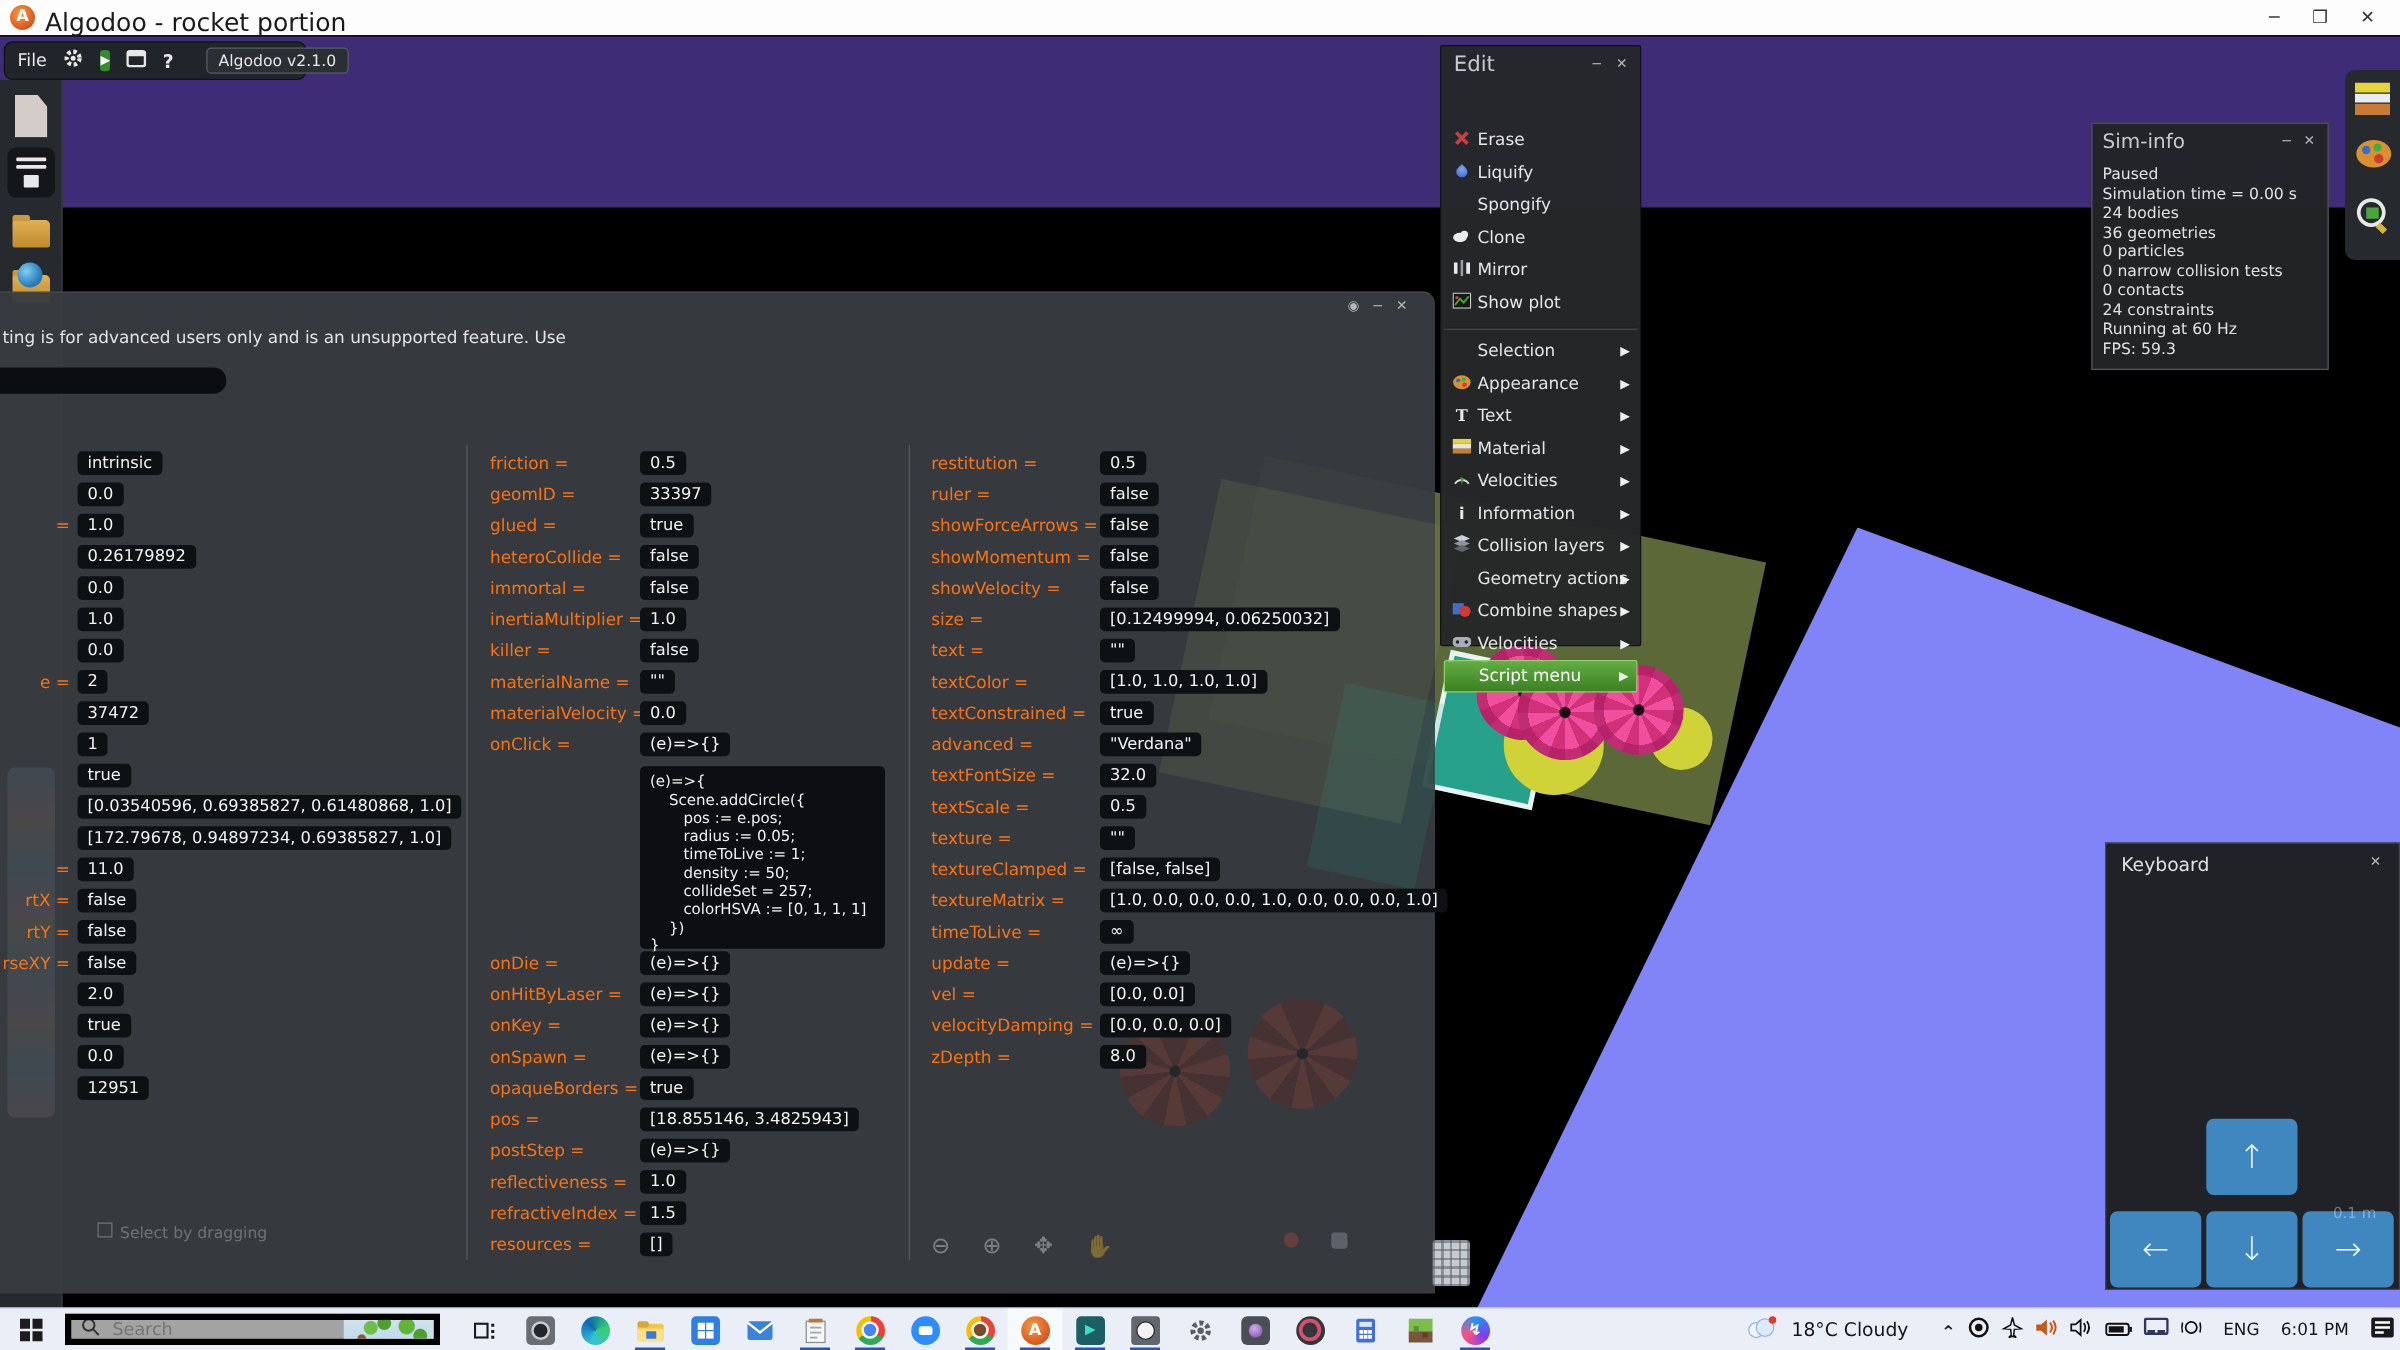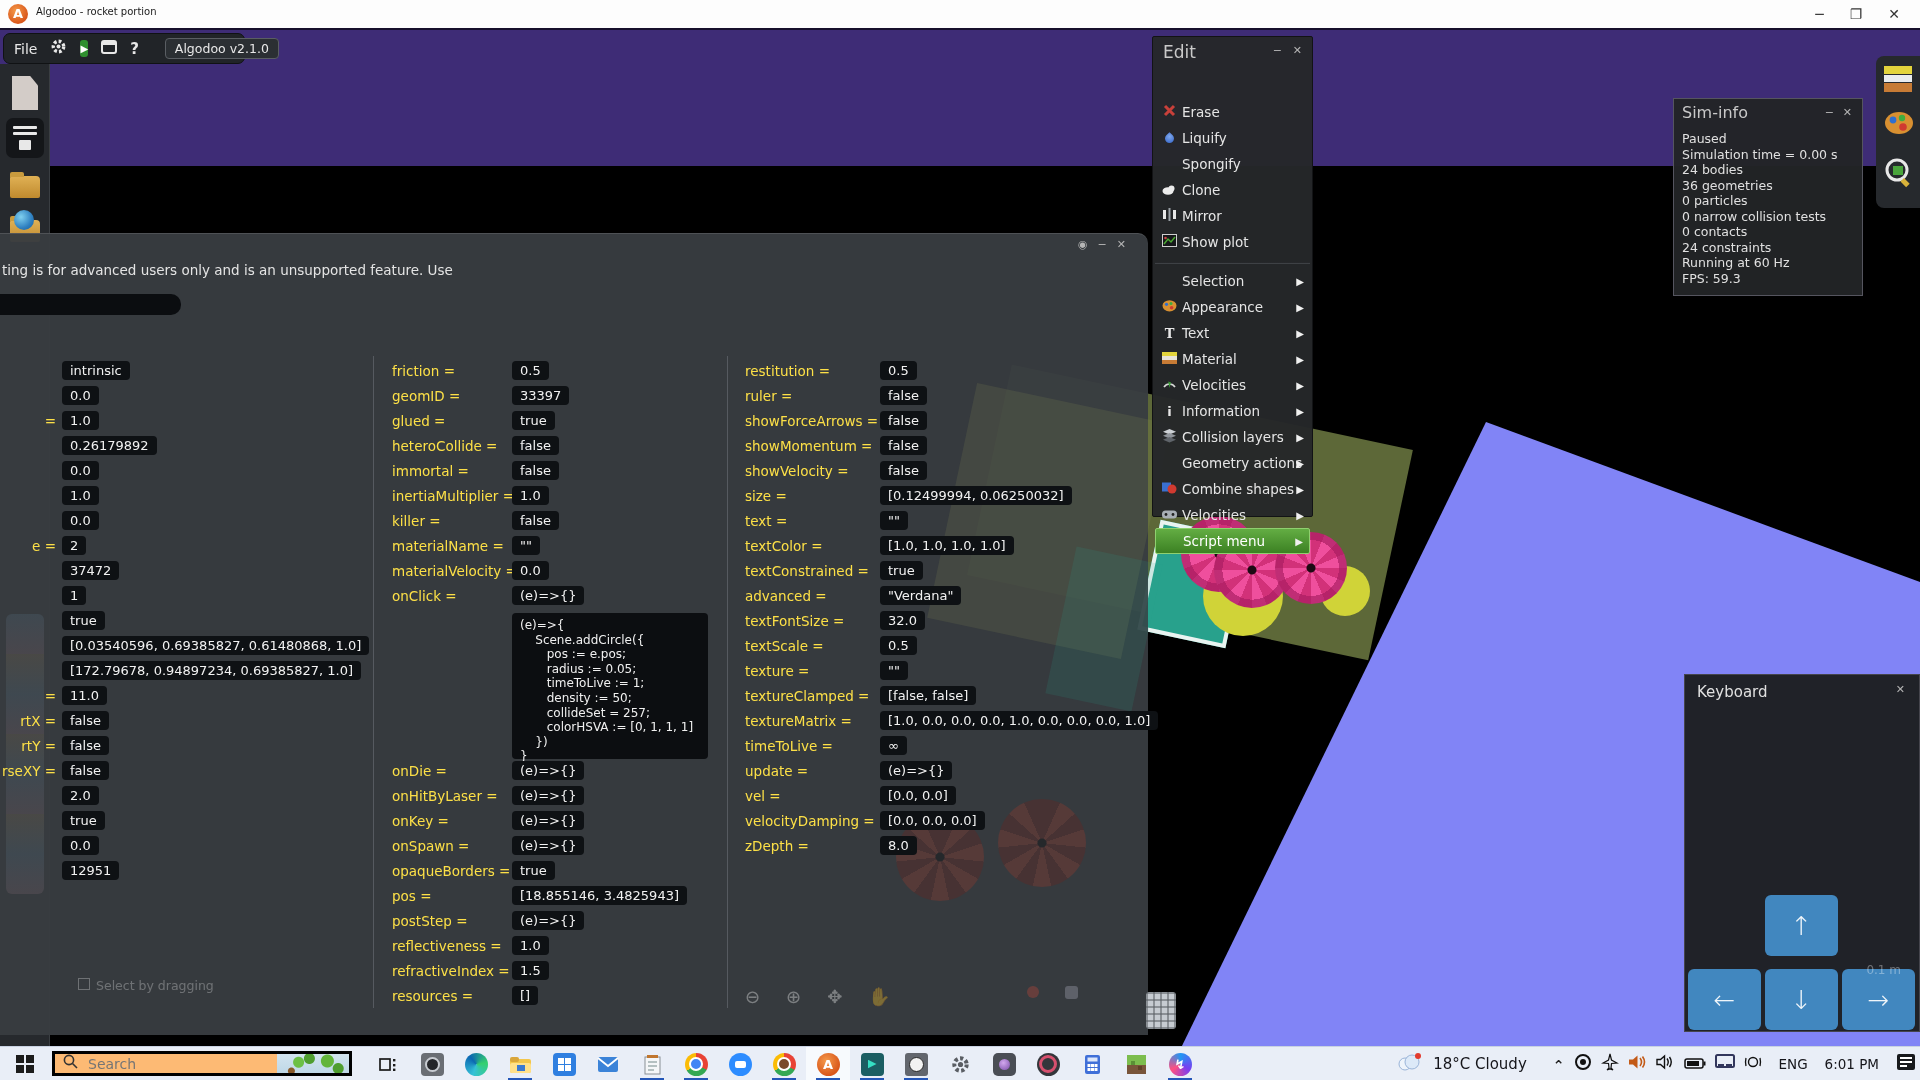--- a/index.html
+++ b/index.html
@@ -6,21 +6,21 @@
   #stage{position:relative;width:1920px;height:1080px;overflow:hidden;
     font-family:"DejaVu Sans","Liberation Sans",sans-serif;background:#000;}
   .abs{position:absolute;}
 
   
   .titlebar{left:0;top:0;width:1920px;height:30px;background:#fdfdfd;color:#111;
     border-bottom:2px solid #17102c;box-sizing:border-box;}
   .tb-logo{left:8px;top:4px;width:20px;height:20px;border-radius:50%;
     background:radial-gradient(circle at 40% 35%,#f59a4a,#d9571b 70%);color:#fff;
     font-size:13px;font-weight:bold;text-align:center;line-height:20px;}
-  .tb-title{left:36px;top:6px;font-size:10px;color:#1a1a1a;}
+  .tb-title{left:36px;top:6px;font-size:20px;color:#1a1a1a;}
   .tb-controls{right:6px;top:0;height:28px;display:flex;gap:26px;align-items:center;
     padding:0 14px;color:#333;font-size:14px;}
 
   
   .purple-band{left:0;top:30px;width:1920px;height:136px;background:#3e2c76;}
   .blue-quad{left:1150px;top:410px;width:770px;height:640px;background:#8184f6;
     clip-path:polygon(336px 12px,770px 172px,770px 640px,30px 640px);}
   .olive-sq{left:985px;top:405px;width:410px;height:215px;background:#5d6838;
     transform:rotate(12deg);}
   .teal-sq{left:1148px;top:528px;width:82px;height:104px;background:#28a18c;
@@ -64,21 +64,21 @@
   .panel{left:0;top:233px;width:1148px;height:802px;background:rgba(56,60,65,.96);
     border-radius:0 10px 0 0;border-top:1px solid rgba(255,255,255,.12);
     box-sizing:border-box;color:#e2e2e2;}
   .panel-btns{position:absolute;left:1078px;top:4px;display:flex;gap:10px;
     color:#b5b5b5;font-size:11px;}
   .warned{position:absolute;left:2px;top:28px;font-size:13.5px;color:#e4e4e4;}
   .blackbox{position:absolute;left:0;top:60px;width:181px;height:21px;
     background:#0b0d10;border-radius:0 10px 10px 0;}
   .colsep{position:absolute;top:122px;width:1px;height:652px;background:#565a60;}
   .prow{position:absolute;height:20px;left:0;width:1148px;}
-  .plabel{position:absolute;font-size:13.5px;color:#fde047;white-space:nowrap;top:2px;}
+  .plabel{position:absolute;font-size:13.5px;color:#f97316;white-space:nowrap;top:2px;}
   .pchip{position:absolute;background:#0e1114;color:#f2f2f2;font-size:13px;
     padding:2px 8px;border-radius:4px;white-space:nowrap;top:0;}
   .scriptbox{position:absolute;left:512px;top:379px;width:196px;height:146px;
     background:#0c0e11;border-radius:4px;color:#f0f0f0;font-size:12px;
     line-height:14.6px;padding:5px 8px;white-space:pre;box-sizing:border-box;}
   .panel-bleed{position:absolute;z-index:0;}
   .pz{position:absolute;z-index:1;}
   .fade-tools{position:absolute;left:745px;top:752px;display:flex;gap:26px;
     color:#fff;opacity:.35;font-size:18px;}
   .seldrag{position:absolute;left:78px;top:744px;opacity:.28;font-size:12.5px;color:#fff;}
@@ -117,22 +117,22 @@
   .kb-close{position:absolute;right:14px;top:8px;font-size:11px;color:#b5b5b5;}
   .key{position:absolute;background:#4187bf;border-radius:6px;color:#eaf2f8;
     display:flex;align-items:center;justify-content:center;font-size:14px;}
   .key.arrow{font-size:26px;font-weight:300;color:#f0f6fa;}
   .kb-measure{position:absolute;right:18px;top:288px;font-size:12px;color:#fff;opacity:.35;}
 
   
   .taskbar{left:0;top:1046px;width:1920px;height:34px;background:#e9eef7;
     border-top:1px solid #c9d2e2;box-sizing:border-box;}
   .tb-start{left:8px;top:6px;width:34px;height:22px;display:flex;align-items:center;justify-content:center;}
-  .searchbox{left:52px;top:4px;width:300px;height:25px;background:#fdba74;
-    border:3px solid #000000;display:flex;align-items:center;box-sizing:border-box;overflow:hidden;}
+  .searchbox{left:52px;top:4px;width:300px;height:25px;background:#a3a3a3;
+    border:5px solid #000000;display:flex;align-items:center;box-sizing:border-box;overflow:hidden;}
   .searchbox input{border:0;outline:0;flex:1;font-size:14px;color:#444;
     font-family:"DejaVu Sans",sans-serif;background:transparent;}
   .plants{width:72px;height:25px;flex:none;
     background:
      radial-gradient(circle at 20% 80%,#8a5a2a 0 3px,rgba(0,0,0,0) 4px),
      radial-gradient(circle at 45% 30%,#4f9e2f 0 5px,rgba(0,0,0,0) 6px),
      radial-gradient(circle at 70% 40%,#63b53a 0 6px,rgba(0,0,0,0) 7px),
      radial-gradient(circle at 85% 70%,#4f9e2f 0 5px,rgba(0,0,0,0) 6px),
      radial-gradient(circle at 30% 45%,#6cc045 0 5px,rgba(0,0,0,0) 6px),
      linear-gradient(#d5e6f0,#bcd6e6);}

